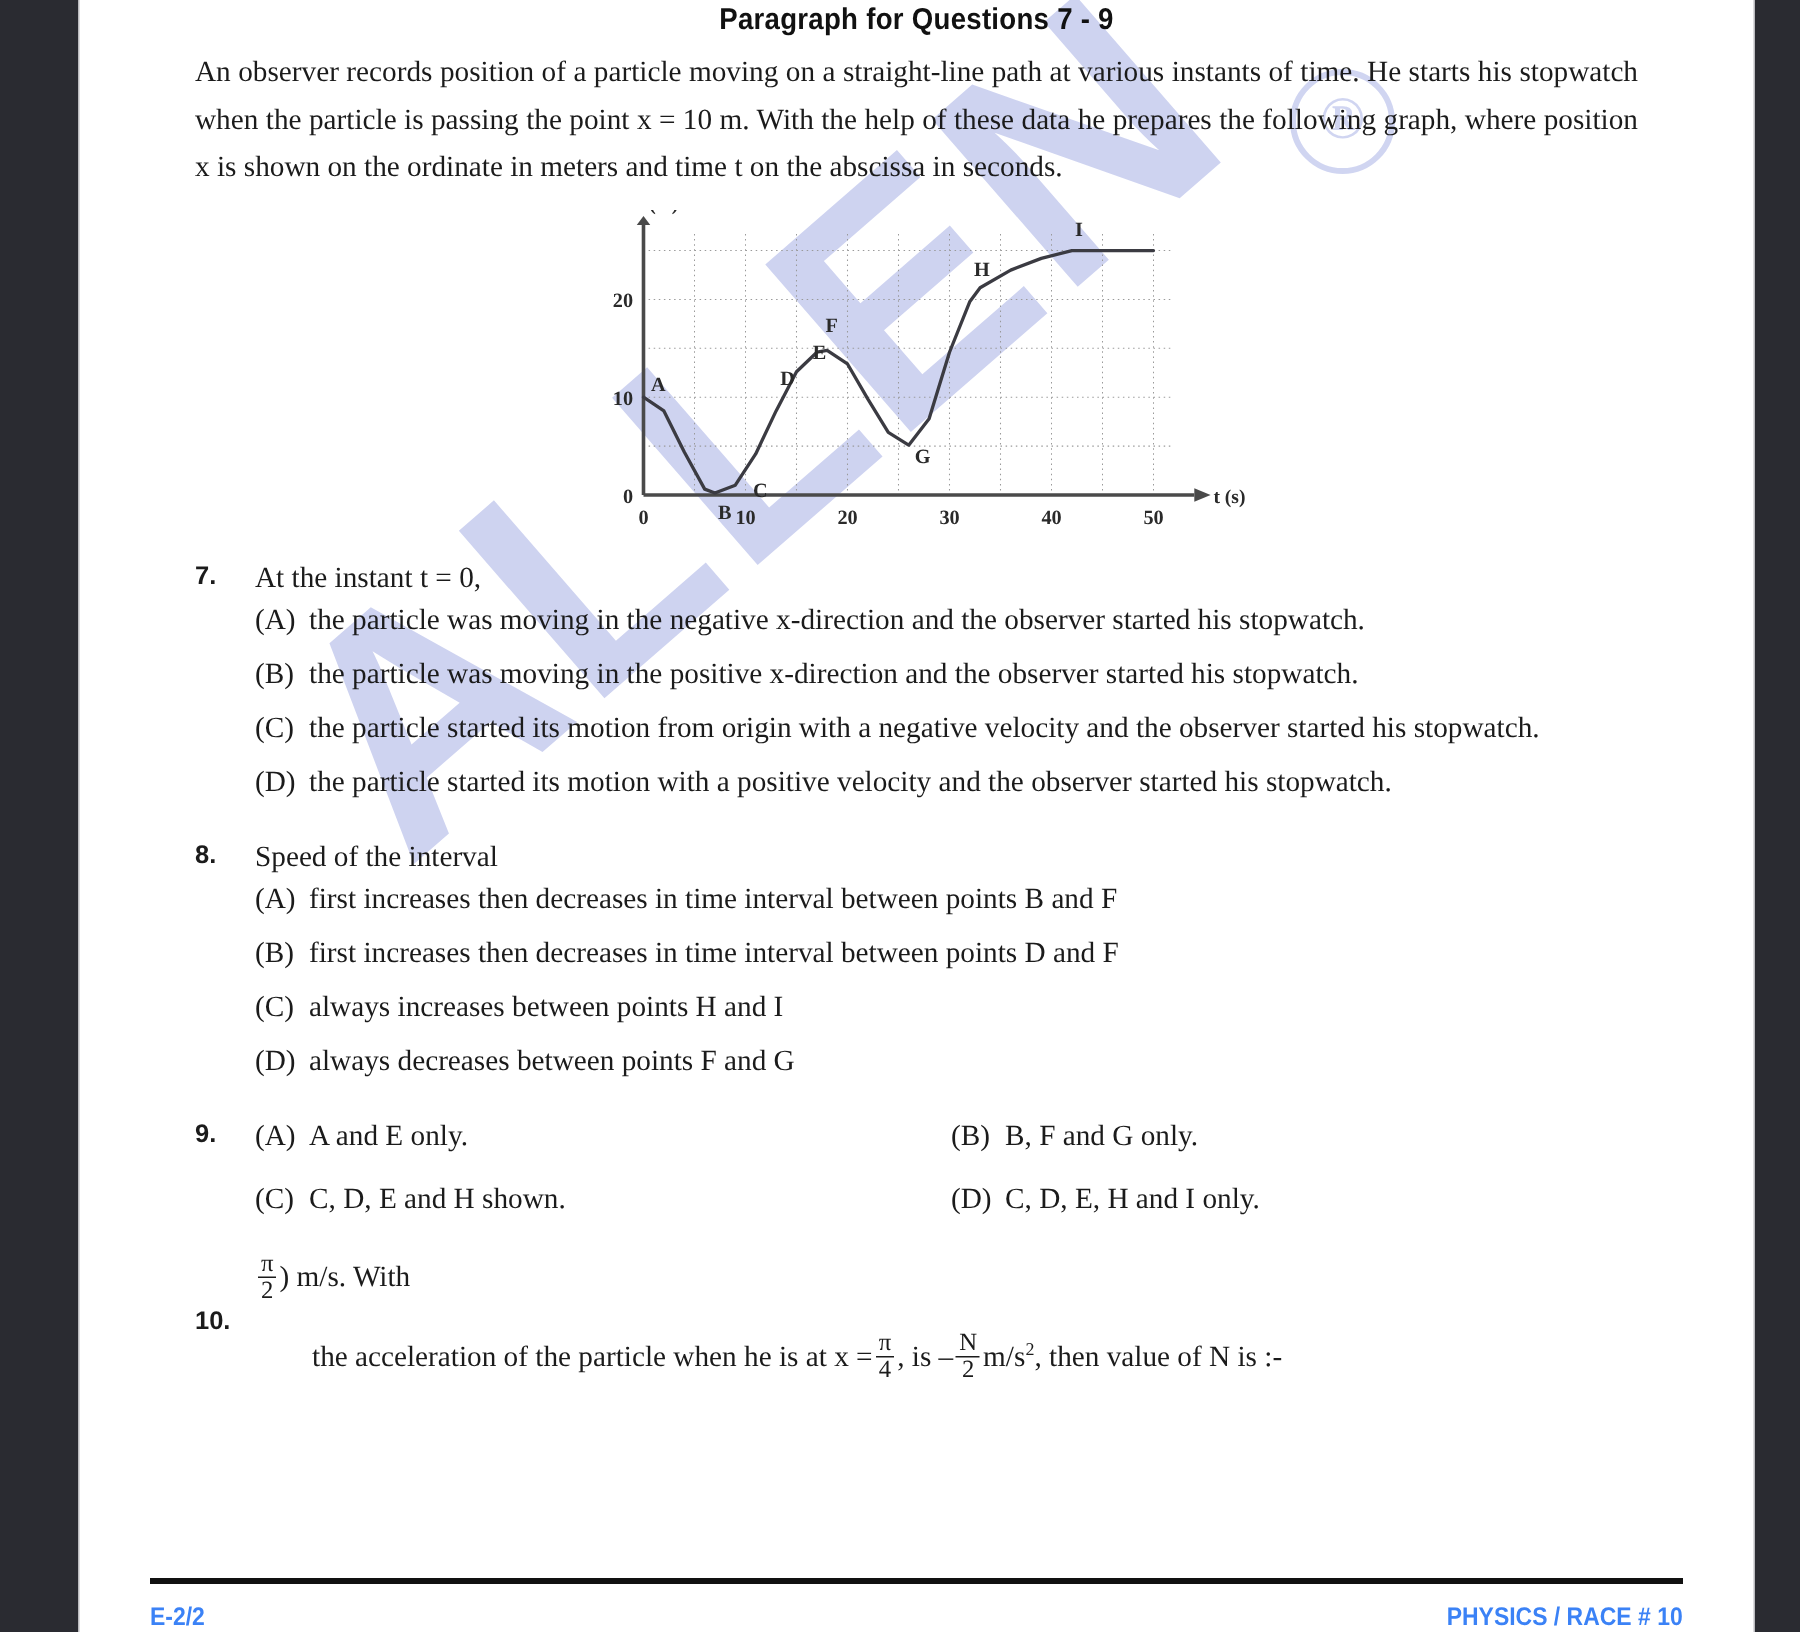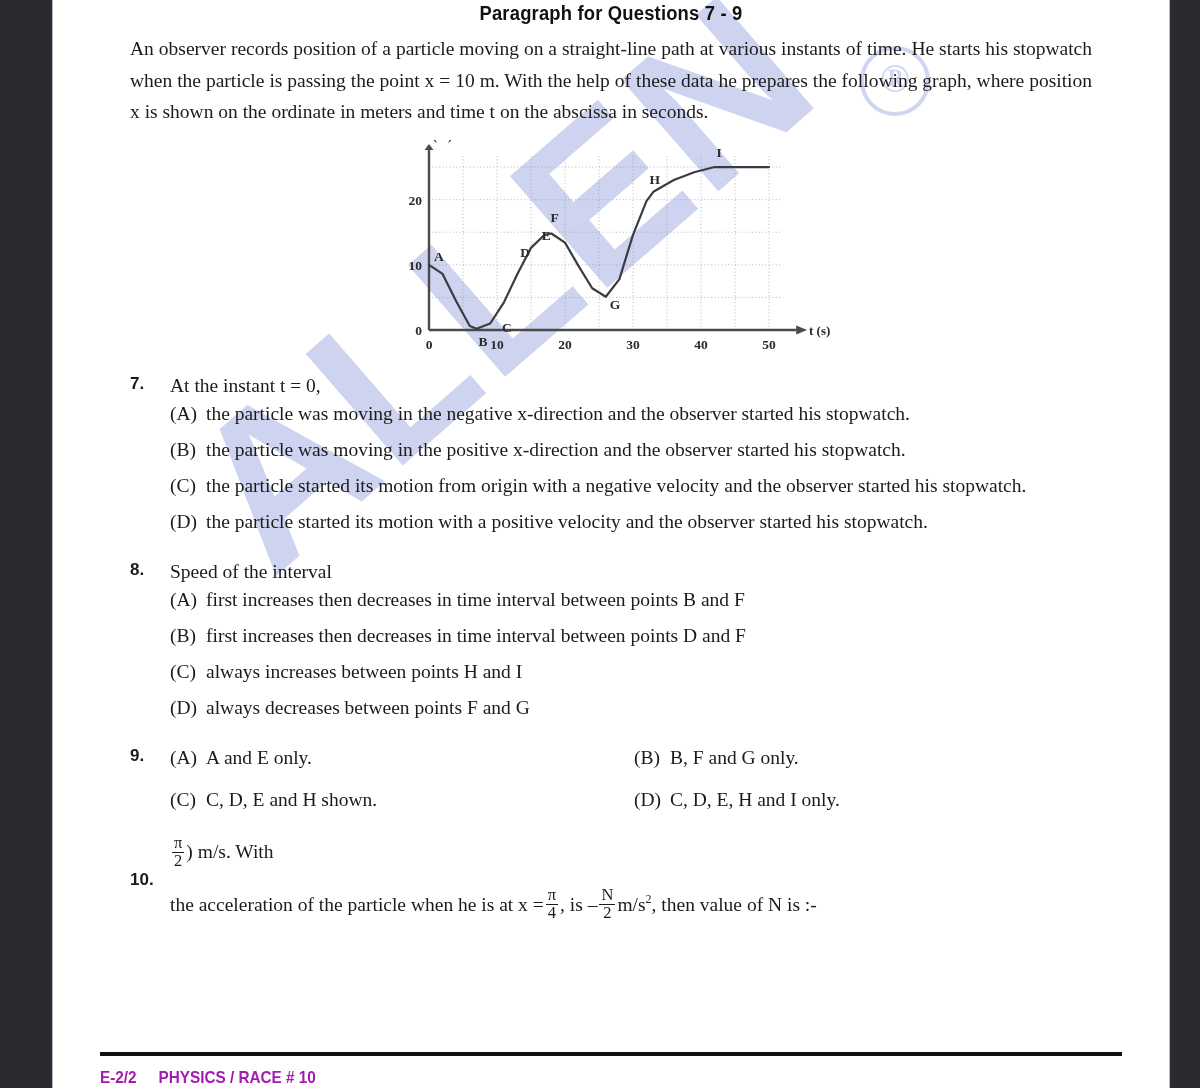--- a/index.html
+++ b/index.html
@@ -144,26 +144,26 @@
     z-index:5;
   }
   .foot-rule{
     margin:0 48px;
     height:3px;
     background:#111;
     border-top:1px solid #111;
   }
   .foot-row{
     display:flex;
-    justify-content:flex-start;
+    justify-content:space-between;
     margin:12px 48px 0 48px;
     font-family:"Liberation Sans", sans-serif;
     font-weight:bold;
     font-size:17px;
-    color:#a21caf;
+    color:#3b82f6;
   }
   .foot-row span{transform:scaleX(.9);display:inline-block;transform-origin:left center;}
   .foot-row span.right{transform-origin:right center;}
 </style>
 </head>
 <body>
 
 <div id="page">
 
   <div id="watermark">
@@ -293,21 +293,21 @@
           </div>
         </div>
       </div>
 
     <div class="q" style="margin-top:18px;align-items:center;">
       <div class="q-num">10.</div>
       <div class="q-body">
         <div class="q-stem" style="line-height:40px;">
           <span class="frac"><span class="num">π</span><span class="den">2</span></span><span>) m/s. With</span>
         </div>
-        <div class="q-stem" style="line-height:46px;margin-top:4px;">
+        <div class="q-stem" style="line-height:46px;margin-top:4px;margin-left:38px;">
           <span>the acceleration of the particle when he is at x =</span><span class="frac"><span class="num">π</span><span class="den">4</span></span><span>, is –</span><span class="frac"><span class="num">N</span><span class="den">2</span></span><span>m/s</span><sup class="sq">2</sup><span>, then value of N is :-</span>
         </div>
       </div>
     </div>
 
   </div>
 
   <div id="footer">
     <div class="foot-rule"></div>
     <div class="foot-row">

